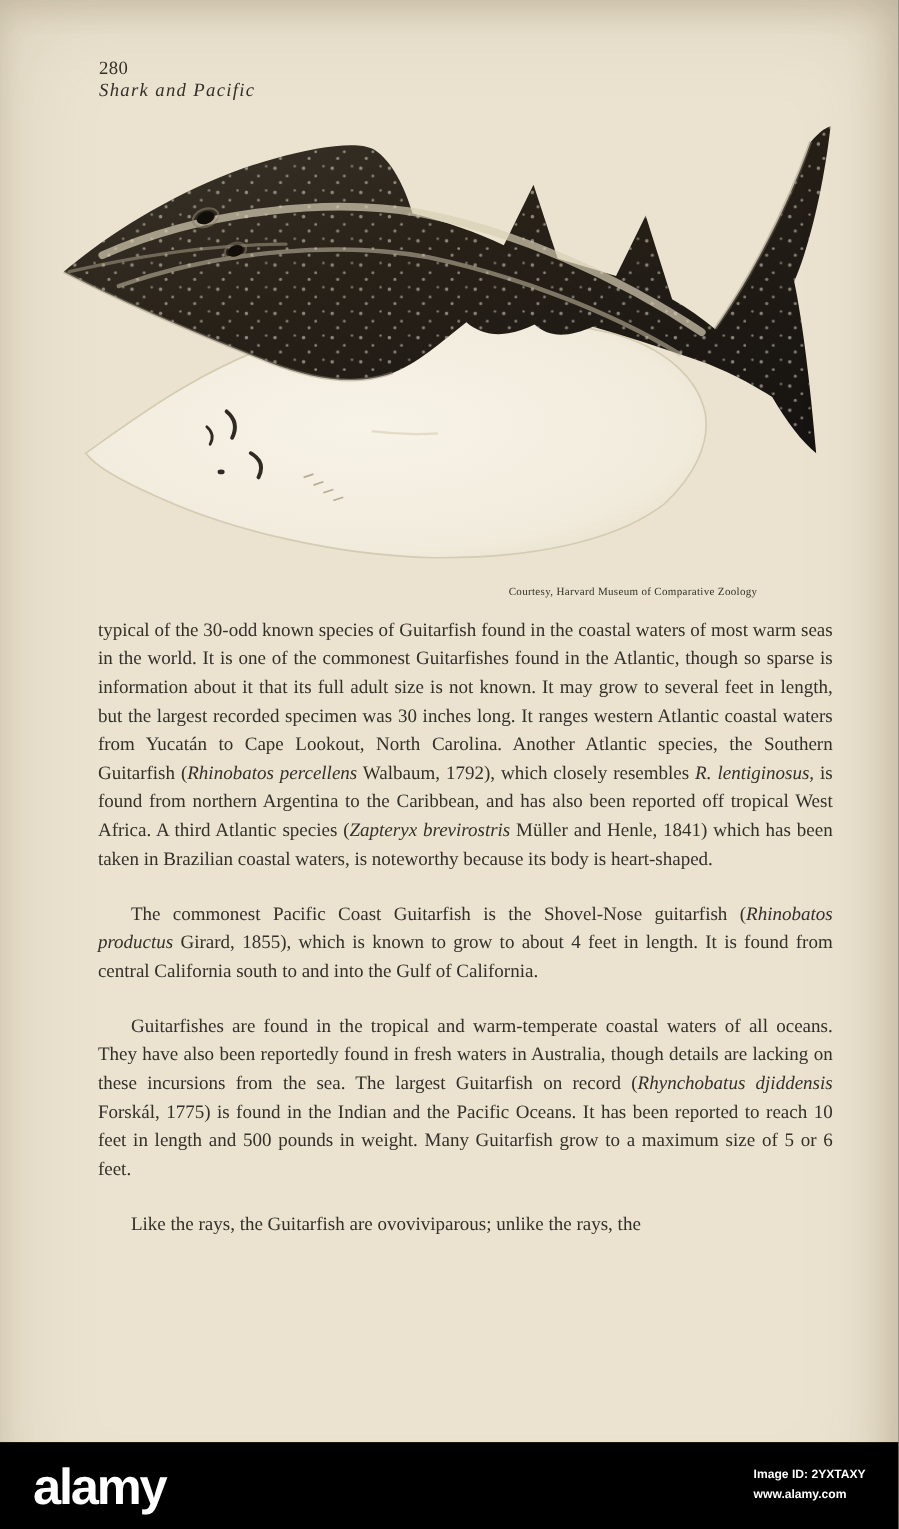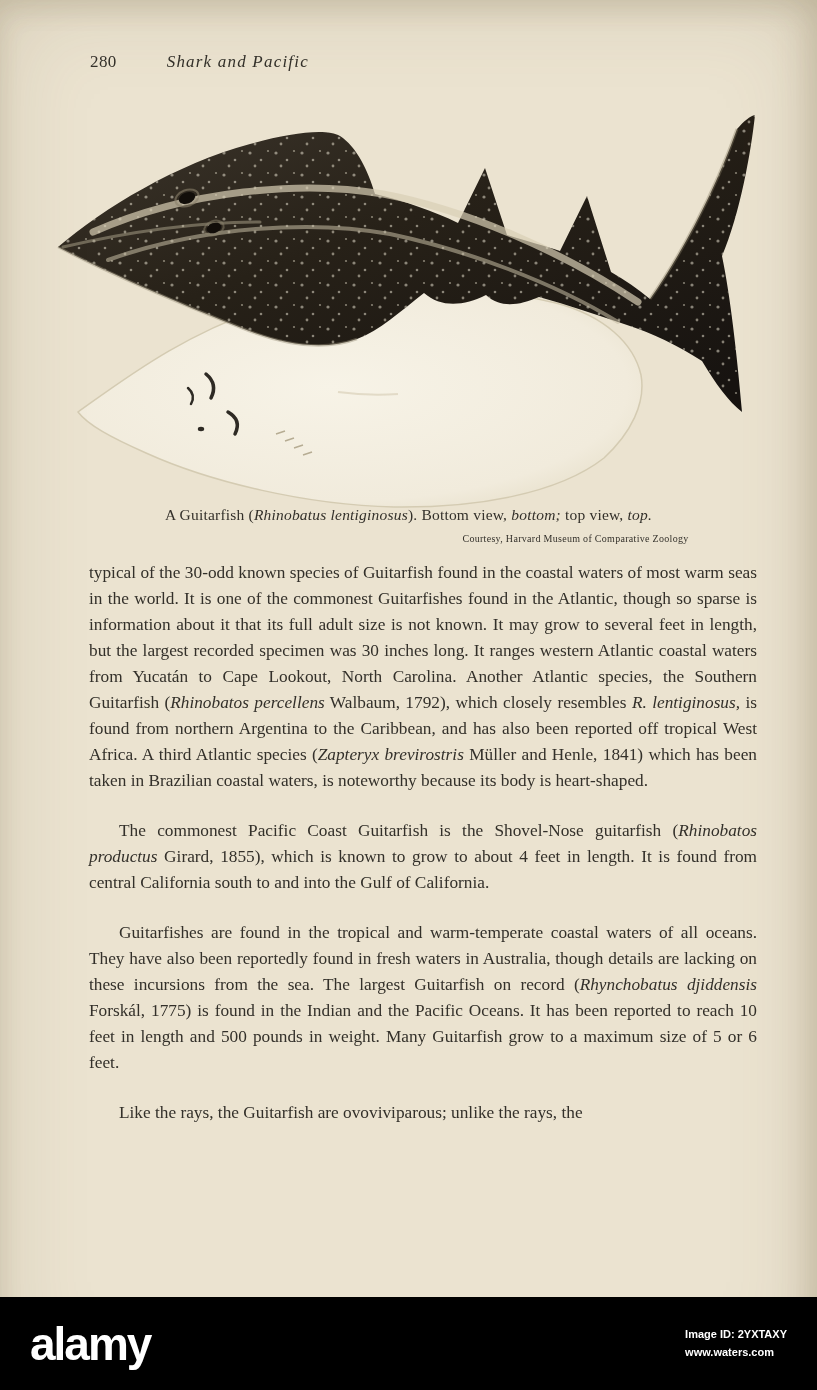--- a/index.html
+++ b/index.html
@@ -9,21 +9,21 @@
     background:#ebe3d0; overflow:hidden;
     font-family:"Liberation Serif", serif; color:#33302a;
     margin:0 auto;
   }
   .scan-vignette {
     position:absolute; inset:0; pointer-events:none; z-index:5;
     box-shadow: inset 0 0 90px rgba(110,95,60,.18), inset -14px 0 34px rgba(110,95,60,.14), inset 0 10px 24px rgba(110,95,60,.10);
   }
   .header {
     position:absolute; top:52px; left:90px; right:90px;
-    display:flex; align-items:baseline; font-size:17px; letter-spacing:.4px;
+    display:flex; align-items:baseline; font-size:17px; letter-spacing:.4px;flex-direction:column;
   }
   .page-number { margin-right:50px; }
   .running-title { font-style:italic; letter-spacing:1.2px; }
   .figure { position:absolute; top:82px; left:38px; width:740px; height:428px; }
   .figure svg { display:block; width:100%; height:100%; }
   .caption {
     position:absolute; top:506px; left:0; width:100%;
     text-align:center; font-size:15.5px; letter-spacing:.2px;
   }
   .credit {
@@ -31,21 +31,21 @@
     text-align:center; font-size:10px; letter-spacing:.3px;
     padding-left:334px;
   }
   .body-text {
     position:absolute; top:560px; left:89px; width:668px;
     font-size:17.3px; line-height:26px; text-align:justify;
   }
   .body-text p { text-align:justify; }
   .body-text p.indent { text-indent:30px;margin-top:24px; }
   .alamy-bar {
-    position:absolute; left:0; bottom:0; width:817px; height:93px;
+    position:absolute; left:0; bottom:0; width:817px; height:79px;
     background:#000; color:#fff; z-index:6;
     display:flex; align-items:center; justify-content:space-between;
     padding:0 30px;
     font-family:"Liberation Sans", sans-serif;
   }
   .alamy-logo { font-size:46px; font-weight:bold; letter-spacing:-2px; line-height:1; }
   .wm-right { text-align:left; font-size:11px; line-height:1.55; font-weight:bold; }
   .wm-right .wm-url { font-weight:bold; }
 </style>
 </head>
@@ -130,32 +130,31 @@
           <ellipse cx="149" cy="116" rx="8.5" ry="5.5" fill="#120e0a" transform="rotate(-20 149 116)"></ellipse>
         </g>
         <g>
           <ellipse cx="176" cy="146" rx="10" ry="7" fill="none" stroke="#8a816b" stroke-width="2" opacity="0.5" transform="rotate(-20 176 146)"></ellipse>
           <ellipse cx="176" cy="146" rx="7.5" ry="5" fill="#120e0a" transform="rotate(-20 176 146)"></ellipse>
         </g>
       </g>
     </svg>
   </div>
 
-  <div class="caption"><span>A Guitarfish (</span><i>Rhinobatus lentiginosus</i><span>). Bottom view, </span><i>bottom;</i><span> top view, </span><i>top.</i></div>
   <div class="credit">Courtesy, Harvard Museum of Comparative Zoology</div>
 
   <div class="body-text">
       <p class=""><span>typical of the 30-odd known species of Guitarfish found in the coastal waters of most warm seas in the world. It is one of the commonest Guitarfishes found in the Atlantic, though so sparse is information about it that its full adult size is not known. It may grow to several feet in length, but the largest recorded specimen was 30 inches long. It ranges western Atlantic coastal waters from Yucatán to Cape Lookout, North Carolina. Another Atlantic species, the Southern Guitarfish (</span><i>Rhinobatos percellens</i><span> Walbaum, 1792), which closely resembles </span><i>R. lentiginosus,</i><span> is found from northern Argentina to the Caribbean, and has also been reported off tropical West Africa. A third Atlantic species (</span><i>Zapteryx brevirostris</i><span> Müller and Henle, 1841) which has been taken in Brazilian coastal waters, is noteworthy because its body is heart-shaped.</span></p>
       <p class="indent"><span>The commonest Pacific Coast Guitarfish is the Shovel-Nose guitarfish (</span><i>Rhinobatos productus</i><span> Girard, 1855), which is known to grow to about 4 feet in length. It is found from central California south to and into the Gulf of California.</span></p>
       <p class="indent"><span>Guitarfishes are found in the tropical and warm-temperate coastal waters of all oceans. They have also been reportedly found in fresh waters in Australia, though details are lacking on these incursions from the sea. The largest Guitarfish on record (</span><i>Rhynchobatus djiddensis</i><span> Forskál, 1775) is found in the Indian and the Pacific Oceans. It has been reported to reach 10 feet in length and 500 pounds in weight. Many Guitarfish grow to a maximum size of 5 or 6 feet.</span></p>
       <p class="indent"><span>Like the rays, the Guitarfish are ovoviviparous; unlike the rays, the</span></p>
     </div>
 
   <div class="alamy-bar">
     <div class="alamy-logo">alamy</div>
     <div class="wm-right">
       <div>Image ID: 2YXTAXY</div>
-      <div class="wm-url">www.waters.com</div>
+      <div class="wm-url">www.alamy.com</div>
     </div>
   </div>
 
   <div class="scan-vignette"></div>
 </div>
 
 </body></html>

